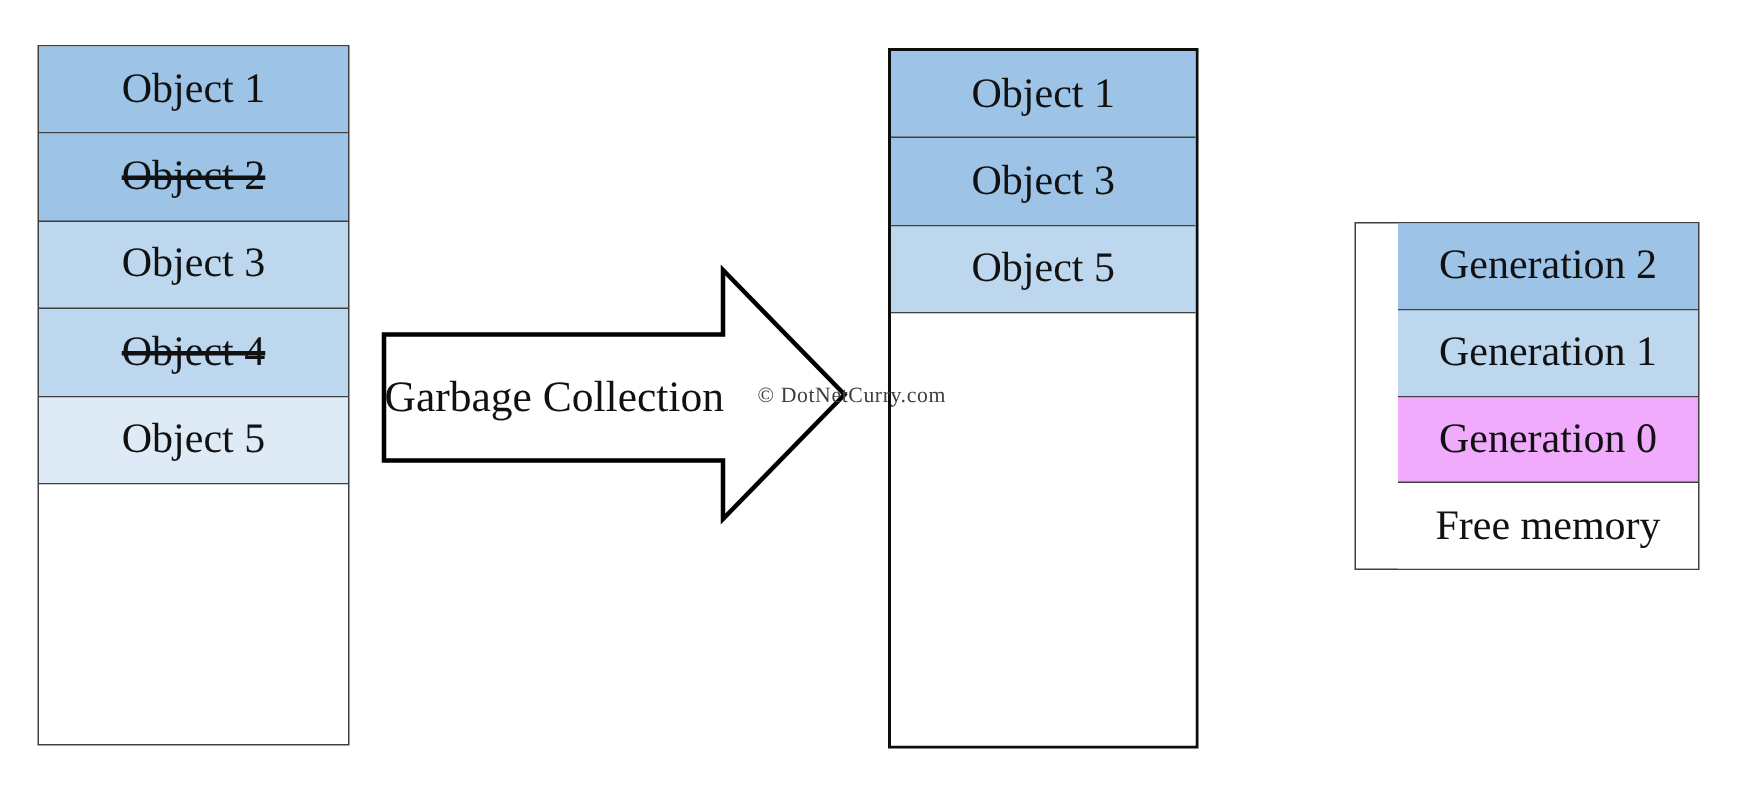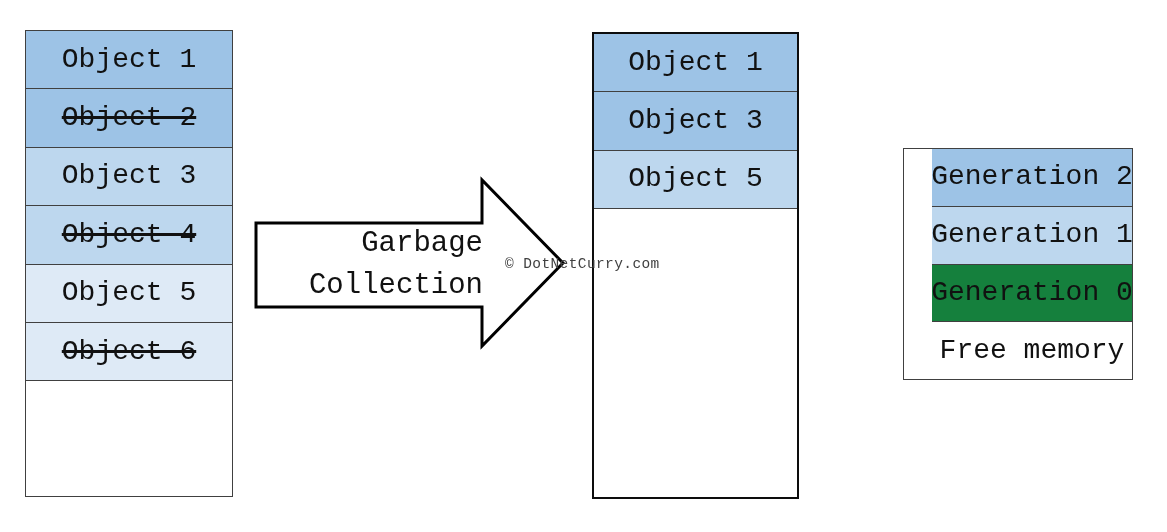--- a/index.html
+++ b/index.html
@@ -1,21 +1,21 @@
 <!DOCTYPE html>
 <html><head>
 <meta charset="utf-8">
 <style>
   html, body { margin: 0; padding: 0; background: #ffffff; }
   .canvas {
     position: relative;
     width: 1167px;
     height: 532px;
     background: #ffffff;
-    font-family: Liberation Mono, monospace;
+    font-family: Liberation Serif, serif;
     color: #111111;
     overflow: hidden;
     border-radius: 32px;
   }
   .memcol {
     position: absolute;
     display: flex;
     flex-direction: column;
     box-sizing: border-box;
     background: #ffffff;
@@ -100,23 +100,20 @@
     </div>
     <div class="cell" style="background-color: rgb(189, 215, 238);">
       <span>Object 3</span>
     </div>
     <div class="cell" style="background-color: rgb(189, 215, 238);">
       <span class="struck">Object 4</span>
     </div>
     <div class="cell" style="background-color: rgb(222, 234, 246);">
       <span>Object 5</span>
     </div>
-    <div class="cell" style="background-color: rgb(222, 234, 246);">
-      <span class="struck">Object 6</span>
-    </div>
     <div class="cell free" style="background-color: rgb(255, 255, 255);"></div>
   </div>
 
   <svg class="gc-arrow-svg" viewBox="0 0 320 180" xmlns="http://www.w3.org/2000/svg">
     <polygon points="6,48 232,48 232,5 313,88 232,171 232,132 6,132" fill="#ffffff" stroke="#000000" stroke-width="3" stroke-linejoin="miter"></polygon>
   </svg>
   <div class="arrow-label">Garbage Collection</div>
 
   <div class="watermark">© DotNetCurry.com</div>
 
@@ -133,21 +130,21 @@
     <div class="cell free" style="background-color: rgb(255, 255, 255);"></div>
   </div>
 
   <div class="memcol generations">
     <div class="cell" style="background-color: rgb(157, 195, 230);">
       <span>Generation 2</span>
     </div>
     <div class="cell" style="background-color: rgb(189, 215, 238);">
       <span>Generation 1</span>
     </div>
-    <div class="cell" style="background-color: #15803d; align-items: center;">
+    <div class="cell" style="background-color: #f0abfc; align-items: center;">
       <span>Generation 0</span>
     </div>
     <div class="cell" style="background-color: rgb(255, 255, 255);">
       <span>Free memory</span>
     </div>
   </div>
 
 </div>
 
 </body></html>

